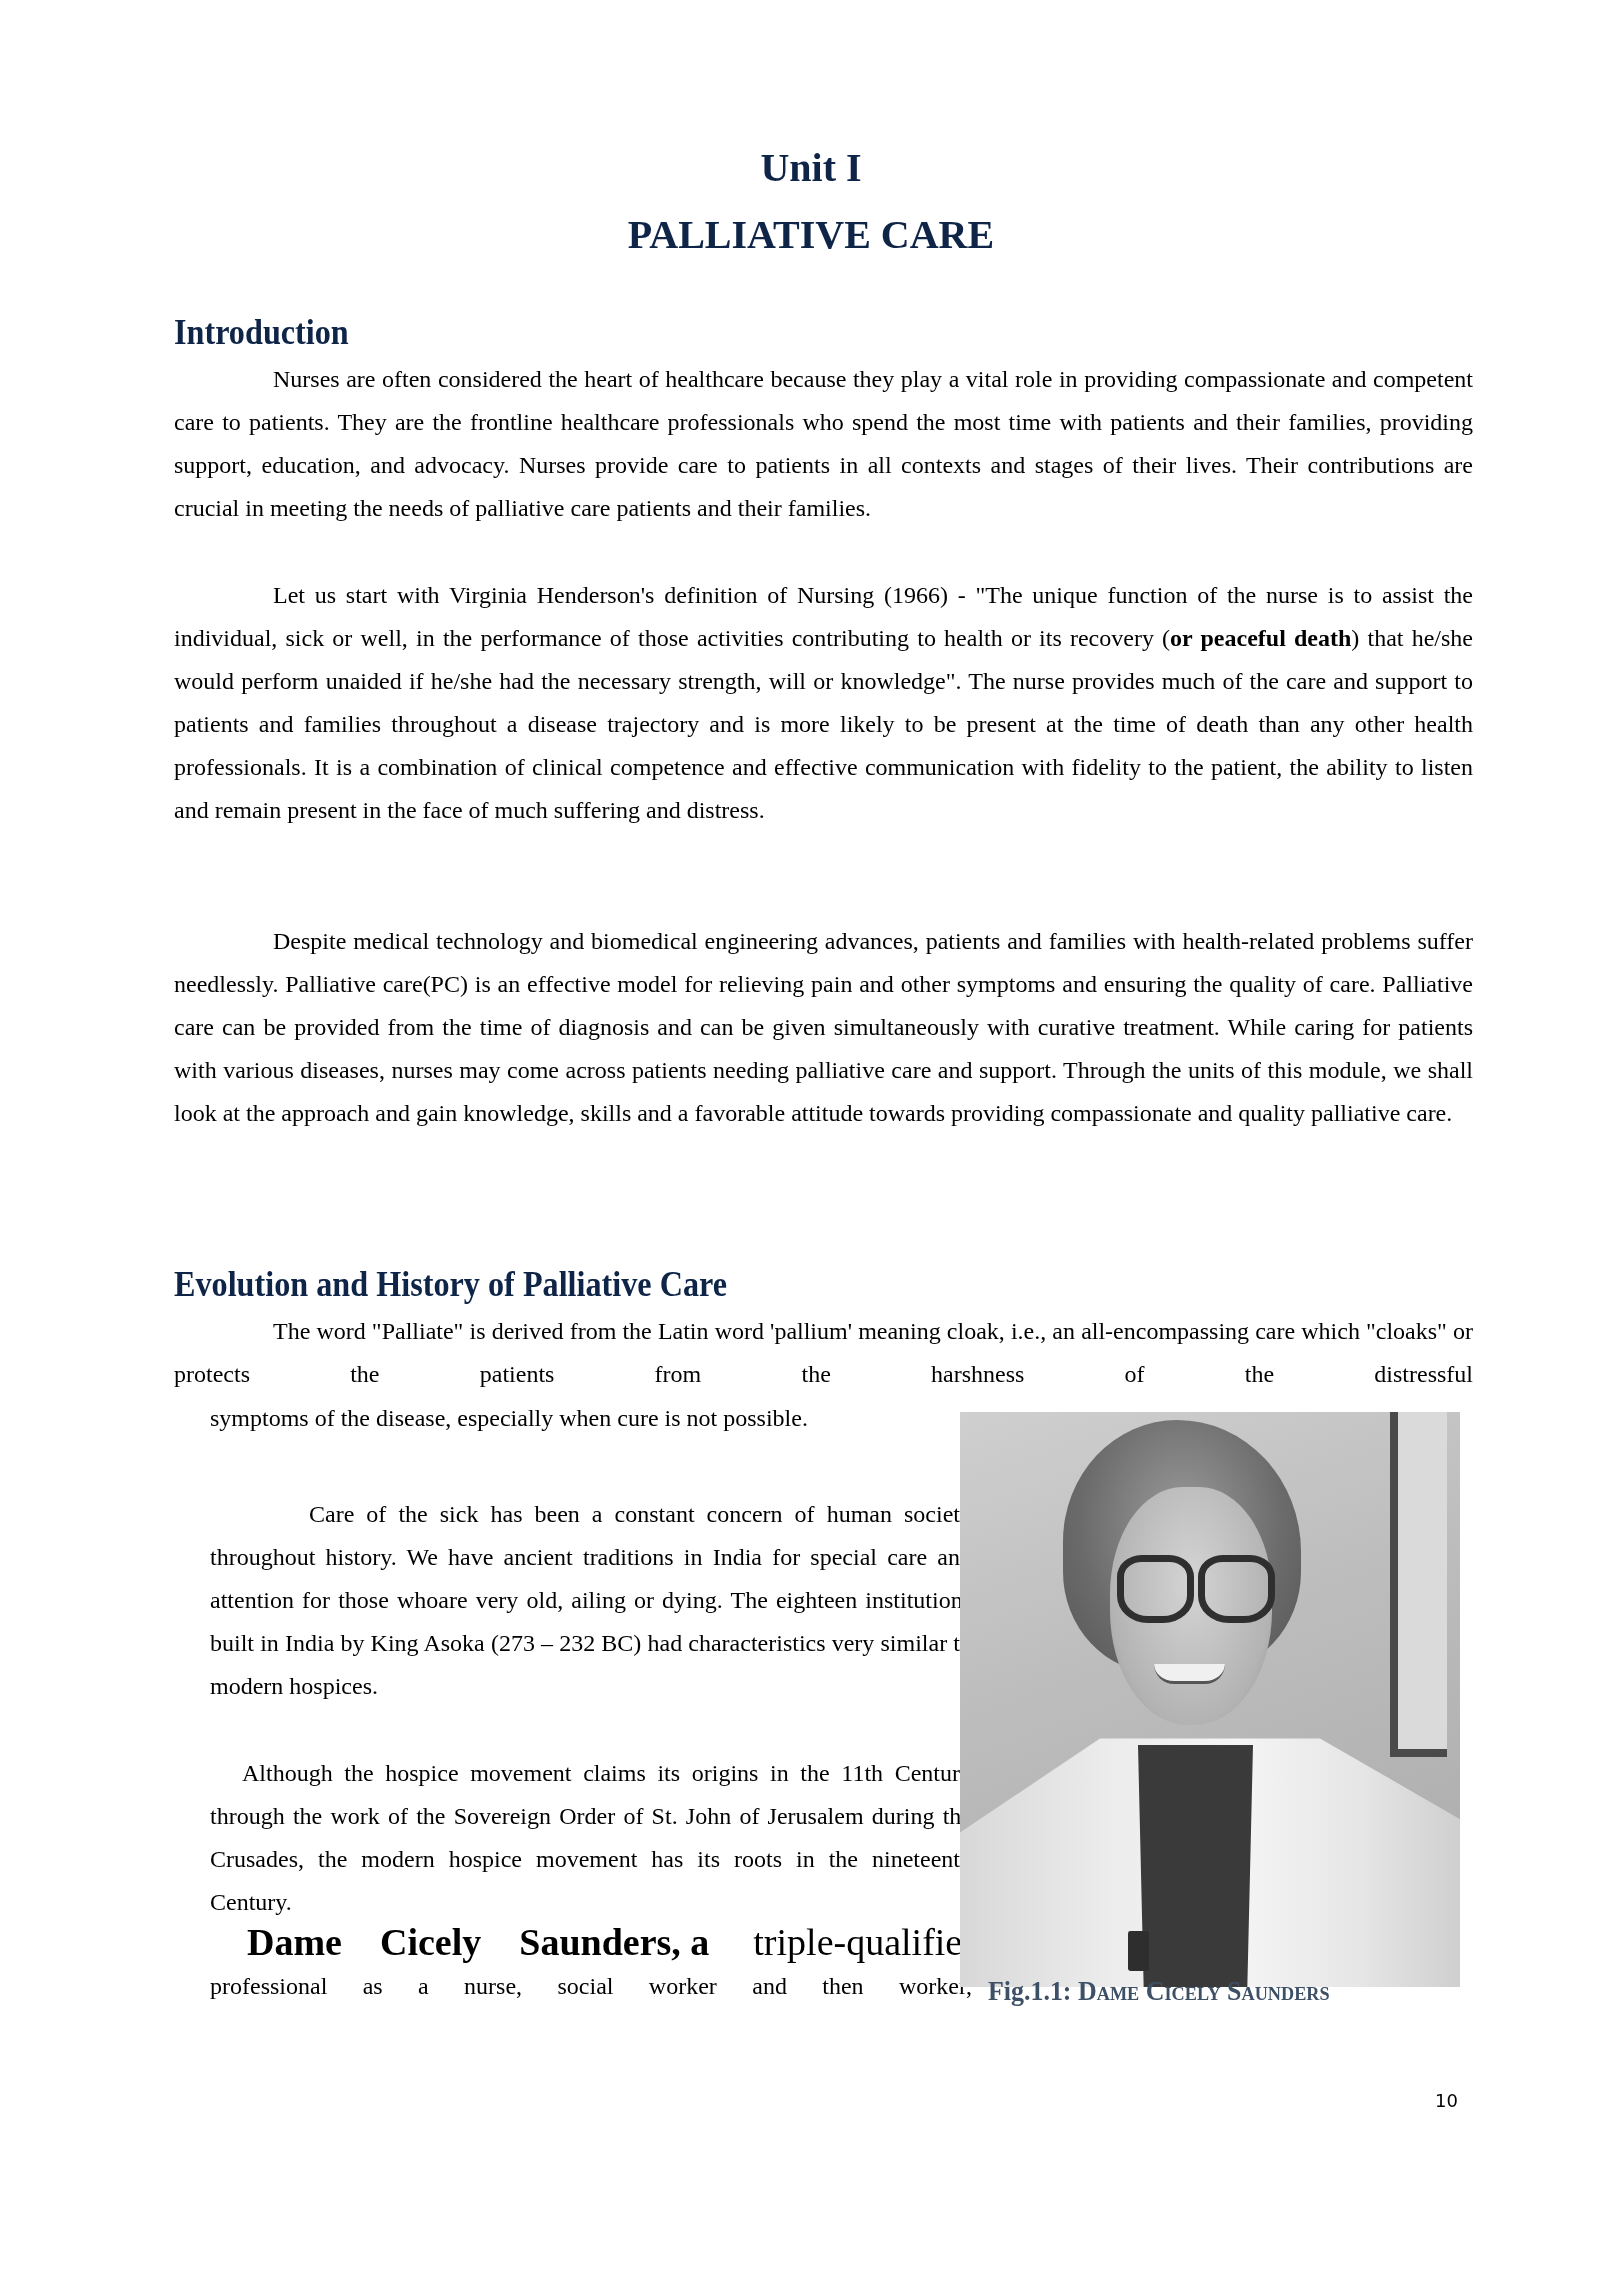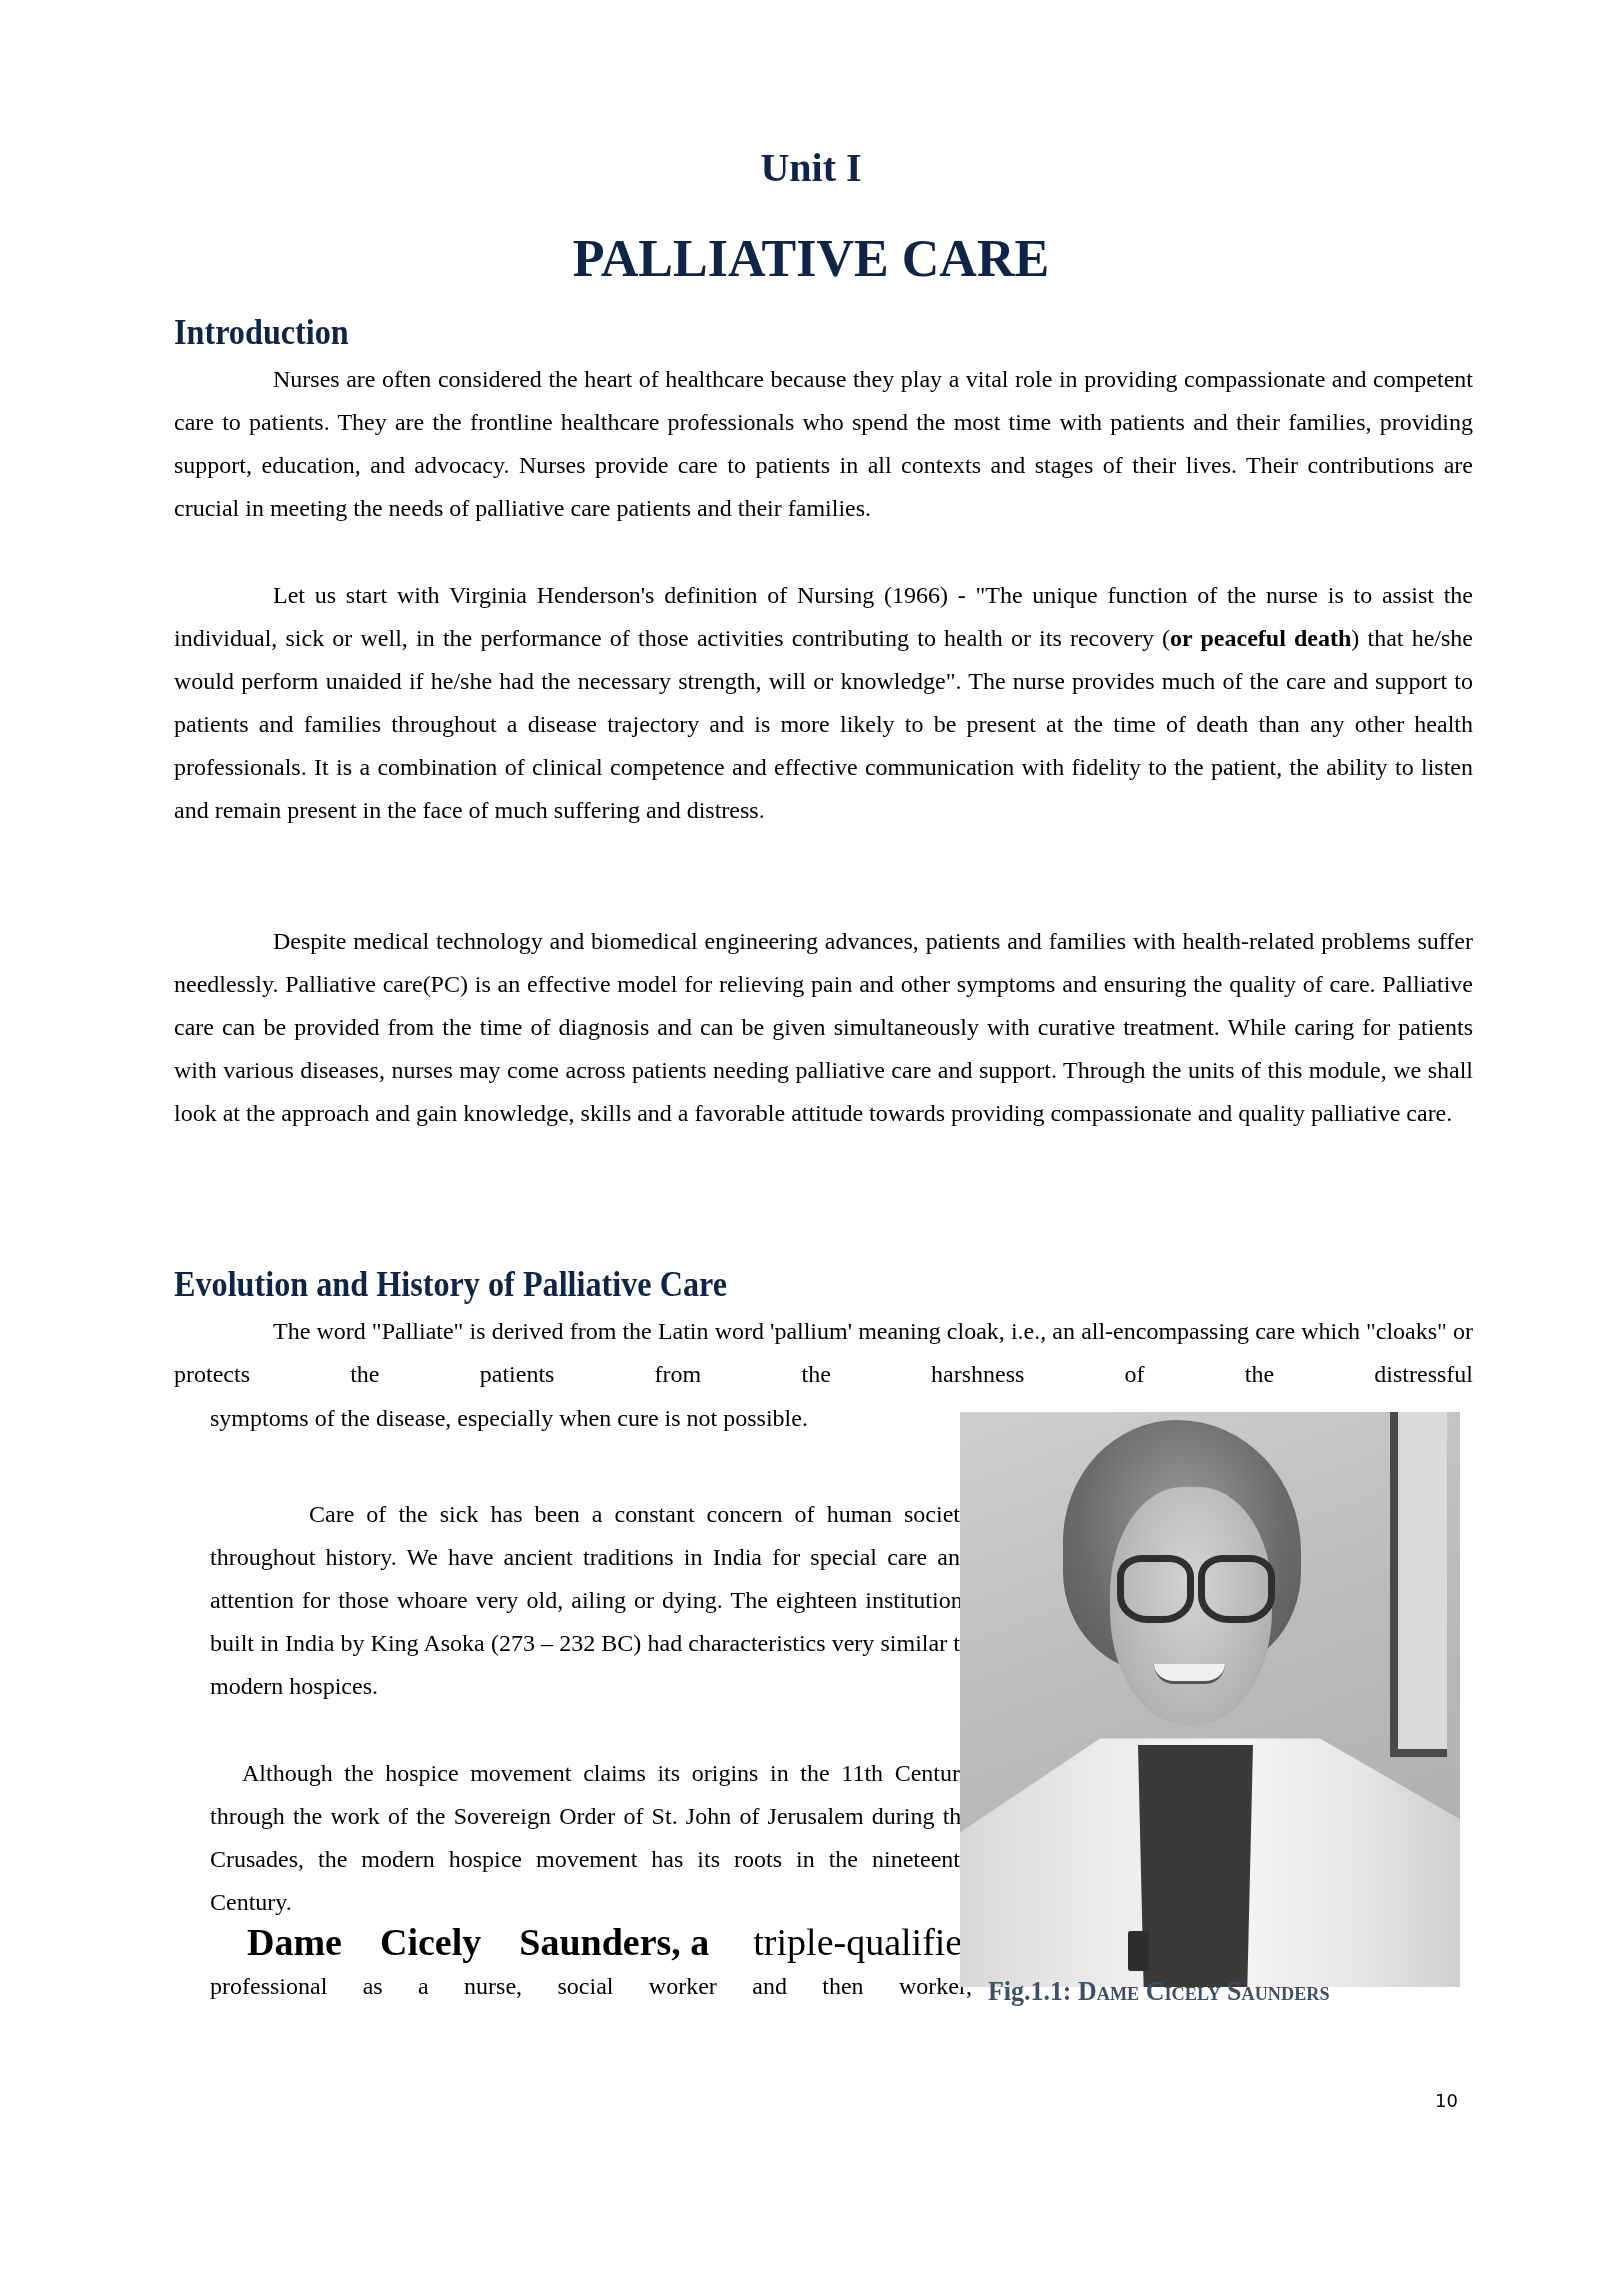--- a/index.html
+++ b/index.html
@@ -2,21 +2,21 @@
 <html style="font-size:12.7px"><head>
 <meta charset="utf-8">
 <style>
   html, body { margin: 0; padding: 0; background: #ffffff; }
   body { width: 1622px; height: 2295px; position: relative; overflow: hidden;
          font-family: "Liberation Serif", "DejaVu Serif", serif; color: #000; }
   .page { position: absolute; left: 0; top: 0; width: 1622px; height: 2295px; }
   .title1 { position: absolute; left: 0; width: 1622px; top: 144px; text-align: center;
             font-weight: bold; font-size: 40px; color: #0f2548; }
   .title2 { position: absolute; left: 0; width: 1622px; top: 211px; text-align: center;
-            font-weight: bold; font-size: 52px; color: #0f2548; margin-top: 18px; }
+            font-weight: bold; font-size: 40px; color: #0f2548; }
   .h2 { position: absolute; left: 174px; font-weight: bold; font-size: 35px; color: #0f2548;
         transform: scaleX(0.92); transform-origin: left; white-space: nowrap; }
   .para { position: absolute; left: 174px; width: 1299px; font-size: 24px; line-height: 43px;
           text-align: justify; }
   .para .ind { display: inline-block; width: 99px; }
   .narrow { width: 762px; margin-left: 36px; }
   .lastline { text-align-last: justify; }
   b { font-weight: bold; }
   .figure { position: absolute; left: 960px; top: 1412px; width: 500px; height: 575px;
             background: linear-gradient(160deg, #cfcfcf 0%, #bdbdbd 40%, #a9a9a9 100%); overflow: hidden; }

